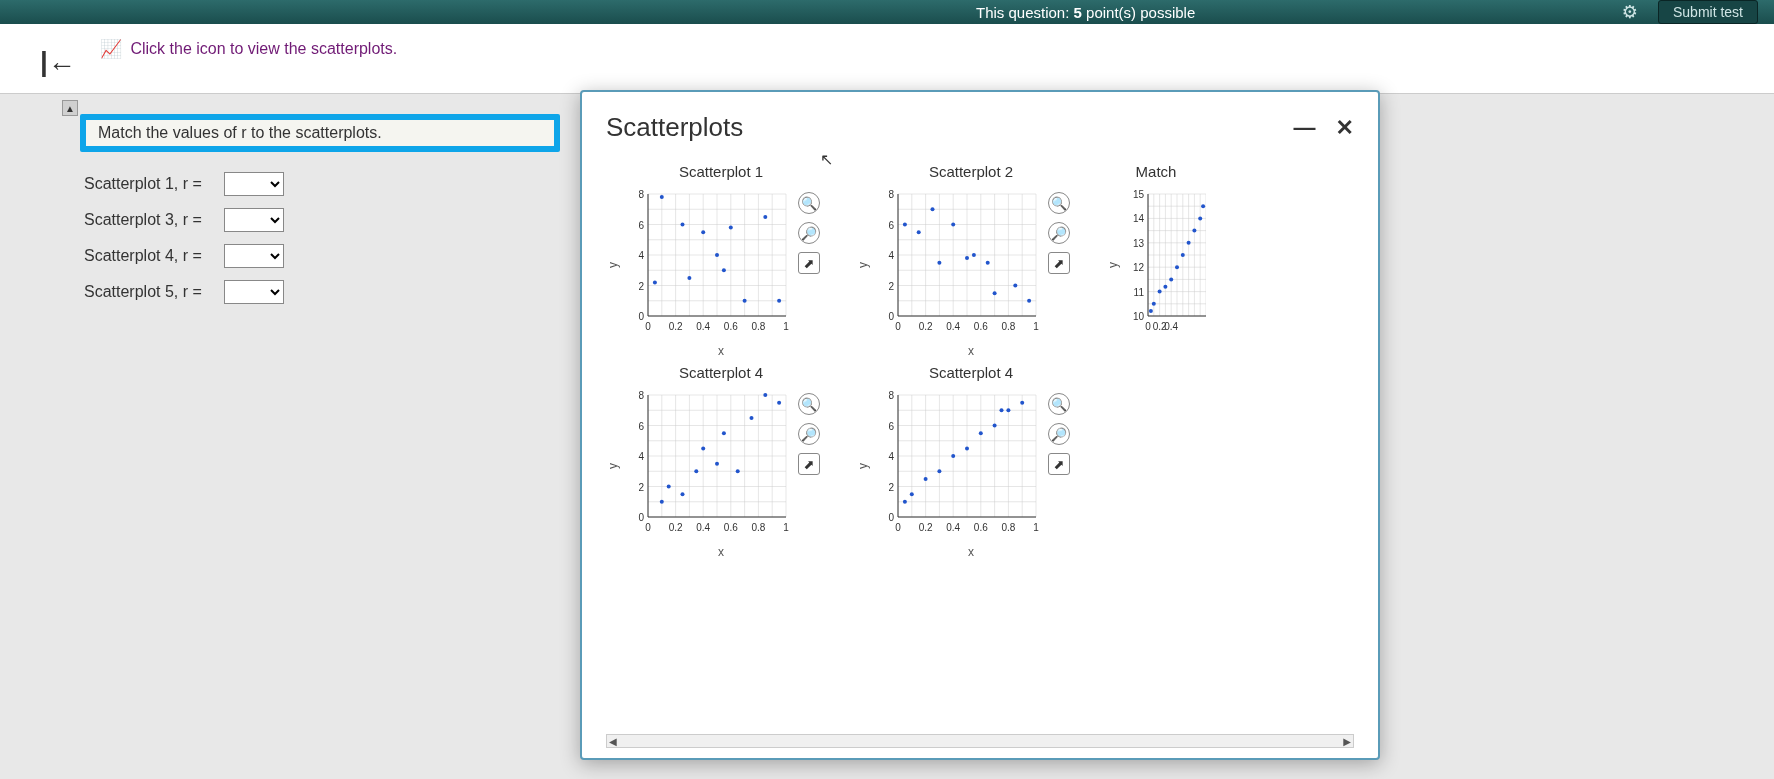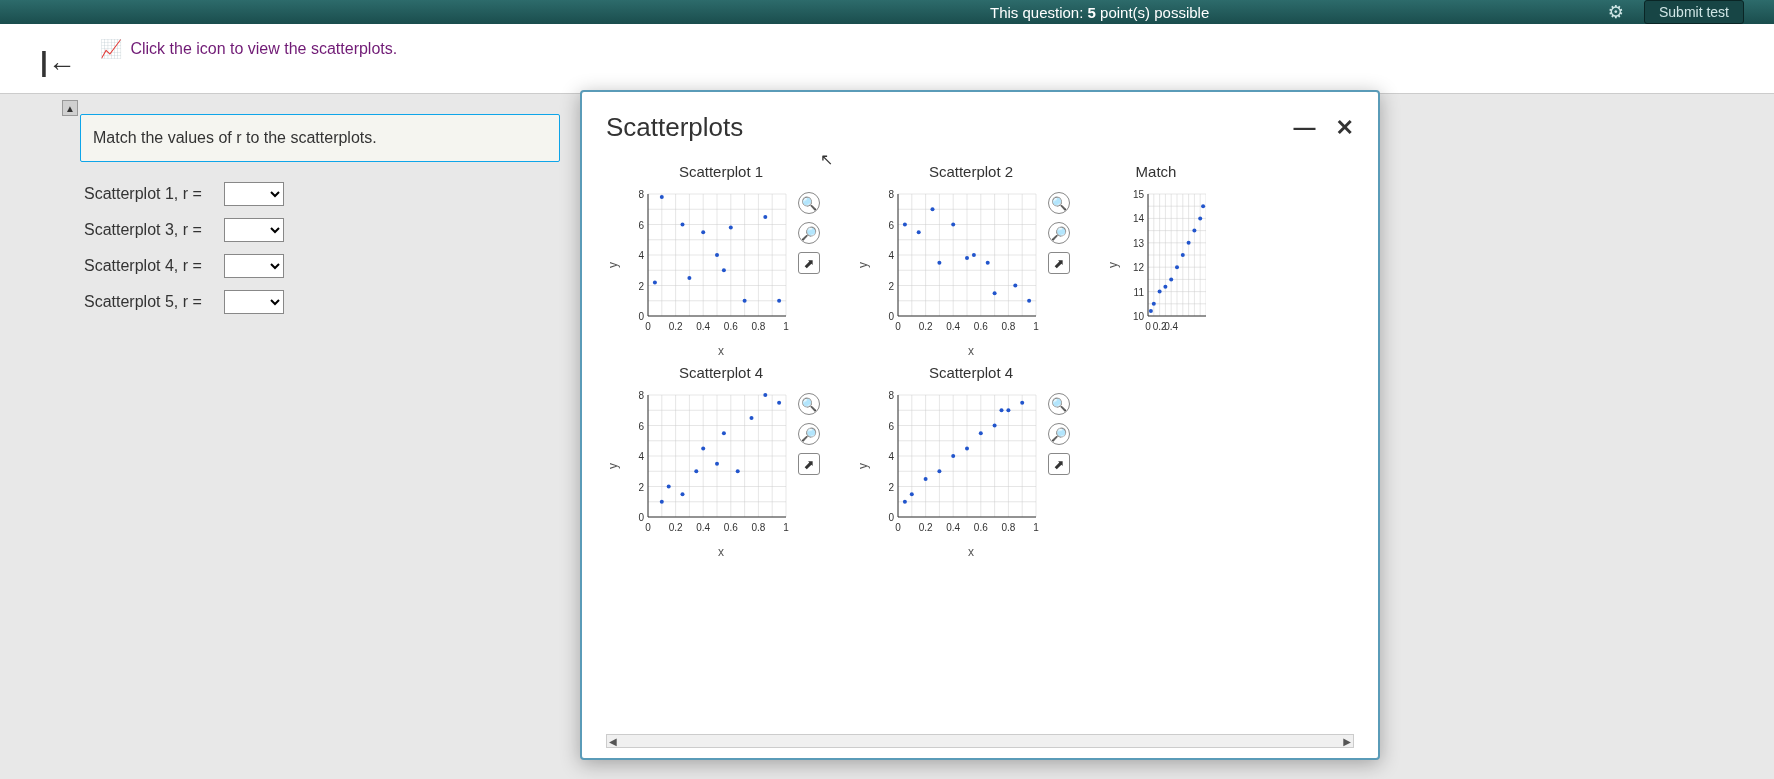--- a/index.html
+++ b/index.html
@@ -10,21 +10,21 @@
   height: 779px;
   overflow: hidden;
   position: relative;
 }
 .top-bar {
   background: linear-gradient(to bottom, #2d6b6b, #1a4d4d);
   height: 24px;
   display: flex;
   align-items: center;
   justify-content: flex-end;
-  padding: 0 30px;
+  padding: 0 16px;
   color: #fff;
   font-size: 15px;
 }
 .top-bar .points { margin-right: auto; margin-left: 960px; }
 .top-bar .points b { font-weight: bold; }
 .submit-btn {
   background: #174545;
   border: 1px solid #0a2525;
   color: #cfe5e5;
   padding: 3px 14px;
@@ -61,22 +61,22 @@
   left: 62px; top: 6px;
   width: 16px; height: 16px;
   background: #d0d0d0;
   border: 1px solid #999;
   display: flex; align-items: center; justify-content: center;
   font-size: 10px; color: #333;
 }
 .left-panel { width: 480px; }
 .instruction-box {
   background: #f5f5f0;
-  border: 1px solid #0ea5e9;
-  padding: 14px 12px;
+  border: 6px solid #0ea5e9;
+  padding: 4px 12px;
   font-size: 16px;
   color: #333;
   border-radius: 2px;
 }
 .match-list { margin-top: 14px; }
 .match-row {
   display: flex;
   align-items: center;
   padding: 6px 4px;
   font-size: 16px;

